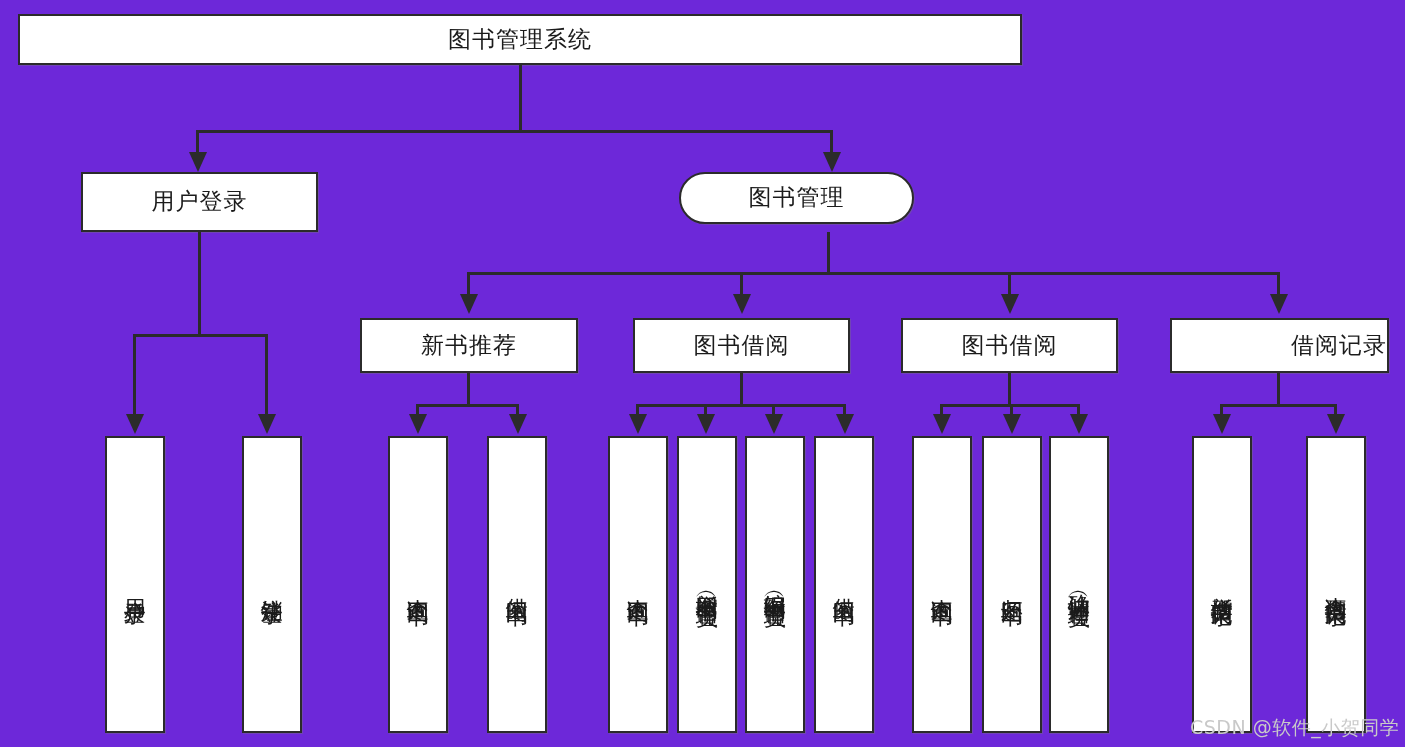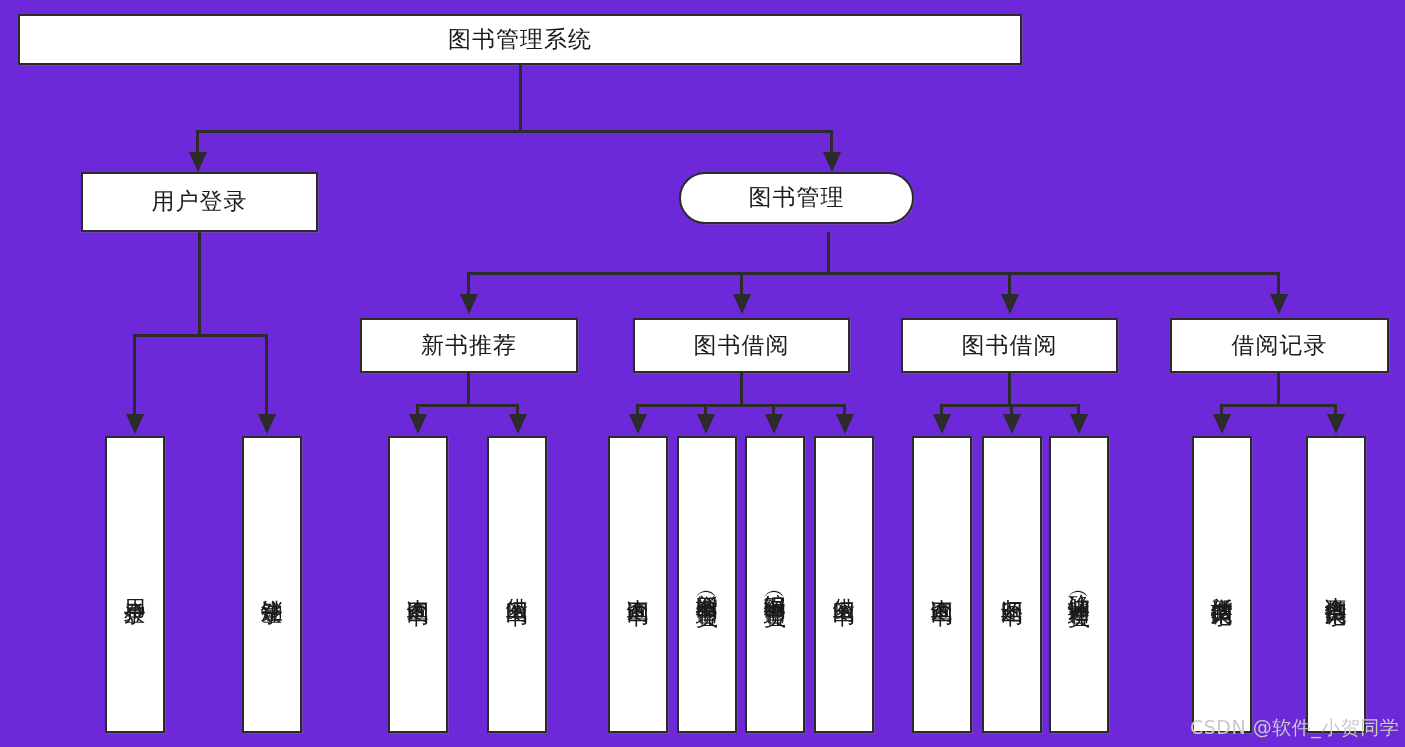--- a/index.html
+++ b/index.html
@@ -119,21 +119,21 @@
 
   <div class="node h" style="left:633px; top:318px; width:217px; height:55px;">
     <span>图书借阅</span>
   </div>
   <div class="node h" style="left:360px; top:318px; width:218px; height:55px;">
     <span>新书推荐</span>
   </div>
   <div class="node h" style="left:901px; top:318px; width:217px; height:55px;">
     <span>图书借阅</span>
   </div>
-  <div class="node h" style="left:1170px; top:318px; width:219px; height:55px;">
+  <div class="node h" style="left:1170px; top:318px; width:219px; height:55px;justify-content:flex-end;">
     <span>借阅记录</span>
   </div>
 
   <div class="edge vline" style="left:467px; top:373px; width:3px; height:33px;"></div>
   <div class="edge hline" style="left:416px; top:404px; width:103px; height:3px;"></div>
   <div class="edge vline" style="left:416px; top:404px; width:3px; height:12px;"></div>
   <div class="arrow" style="left:409px; top:414px;"></div>
   <div class="edge vline" style="left:516px; top:404px; width:3px; height:12px;"></div>
   <div class="arrow" style="left:509px; top:414px;"></div>
 

